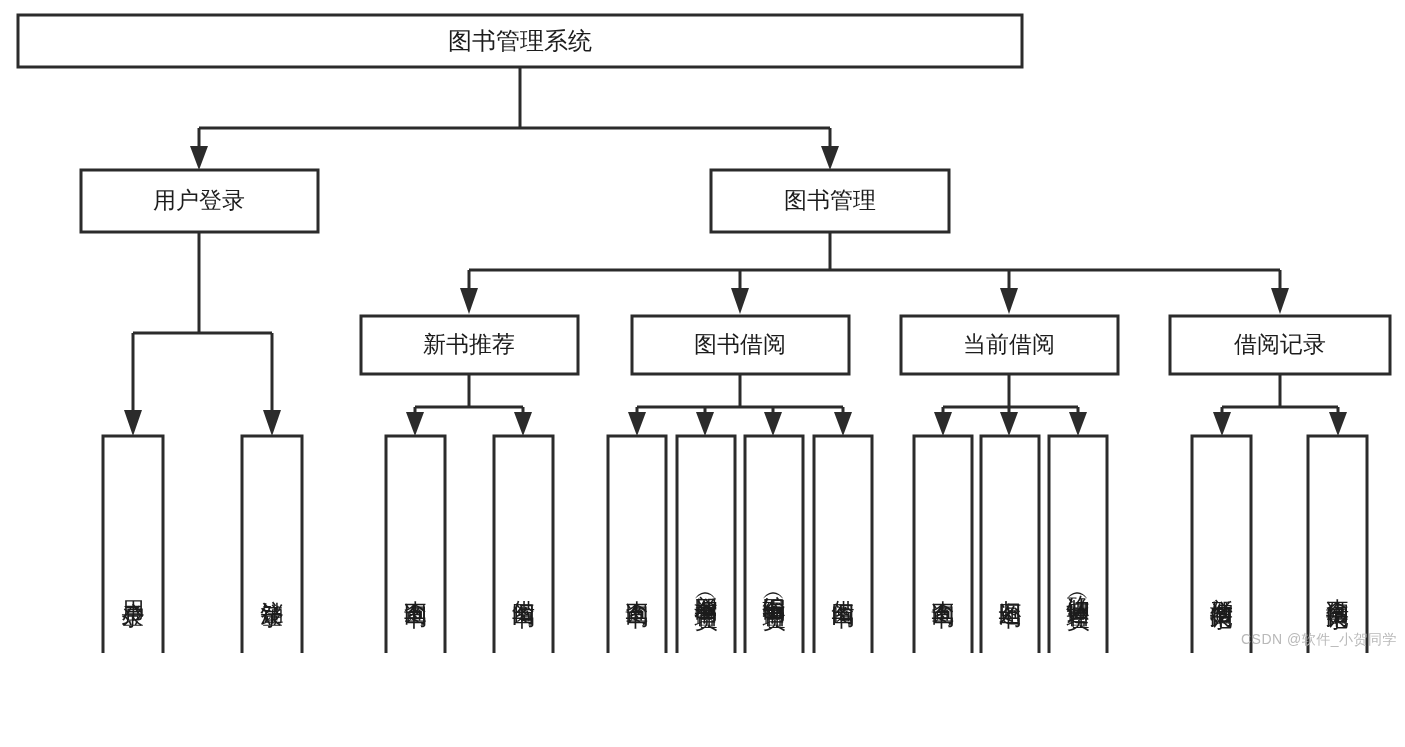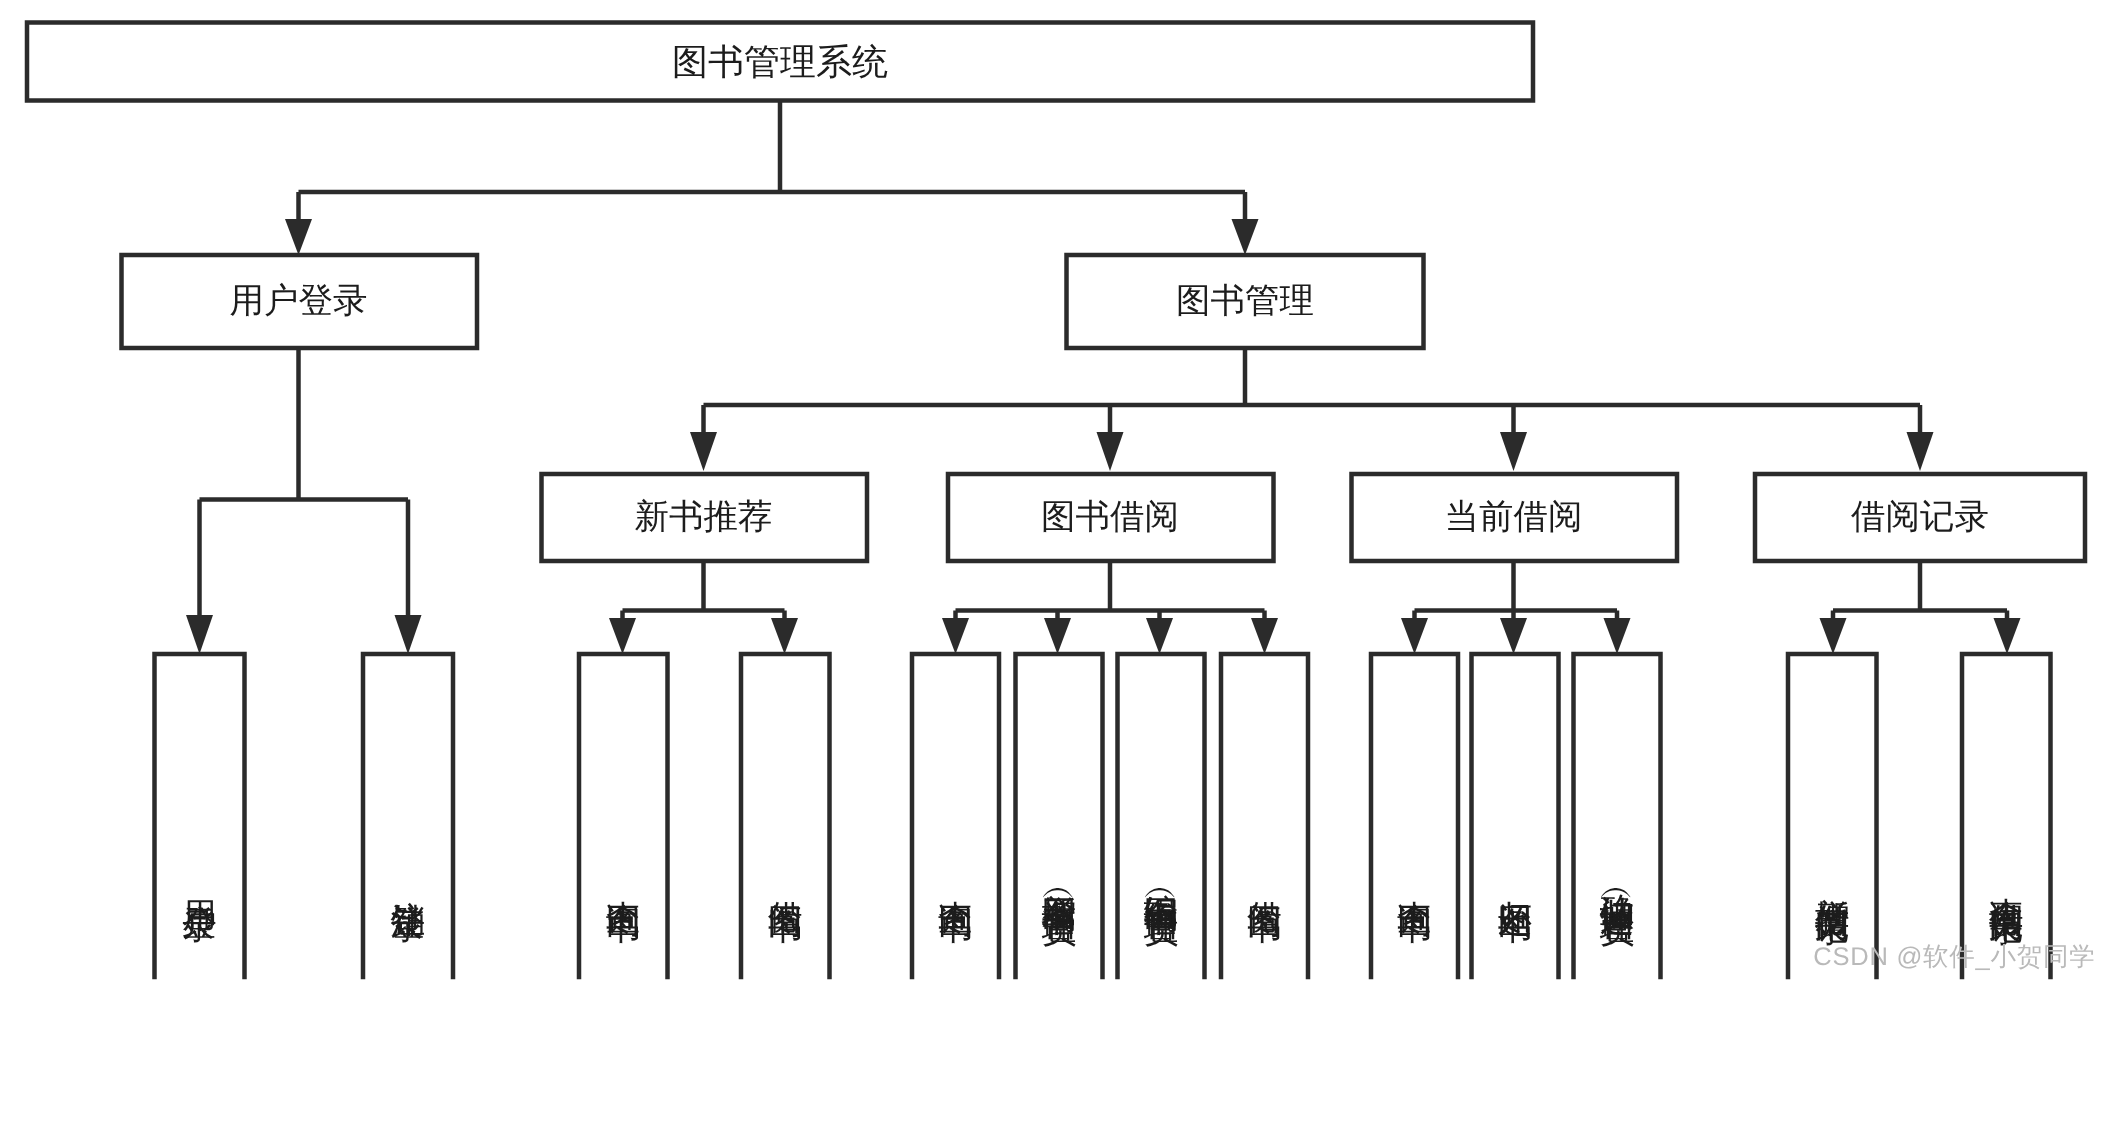--- a/index.html
+++ b/index.html
@@ -76,21 +76,21 @@
     color: #1c1c1c;
     letter-spacing: 2px;
     white-space: nowrap;
     text-align: center;
   }
   .watermark {
     position: absolute;
     right: 8px;
     bottom: 4px;
     font-family: "Liberation Sans", "DejaVu Sans", sans-serif;
-    font-size: 17px;
+    font-size: 14px;
     color: #b9b9b9;
     letter-spacing: 0.5px;
     white-space: nowrap;
     user-select: none;
   }
 </style>
 </head>
 <body>
 
 <div id="diagram-root">

